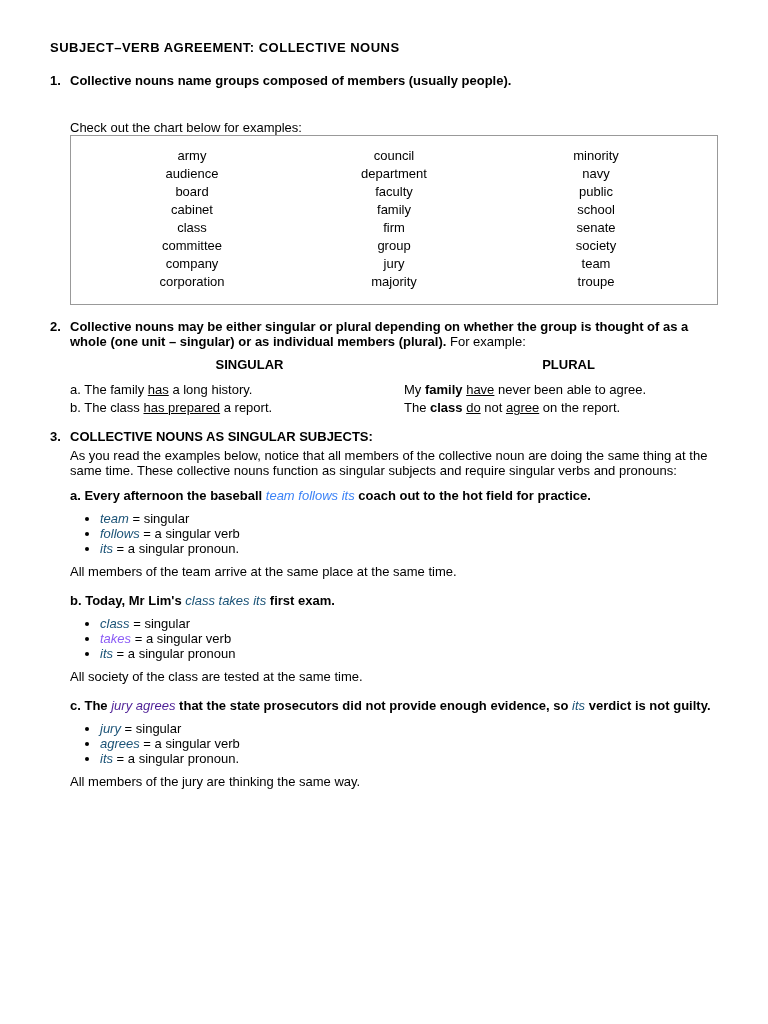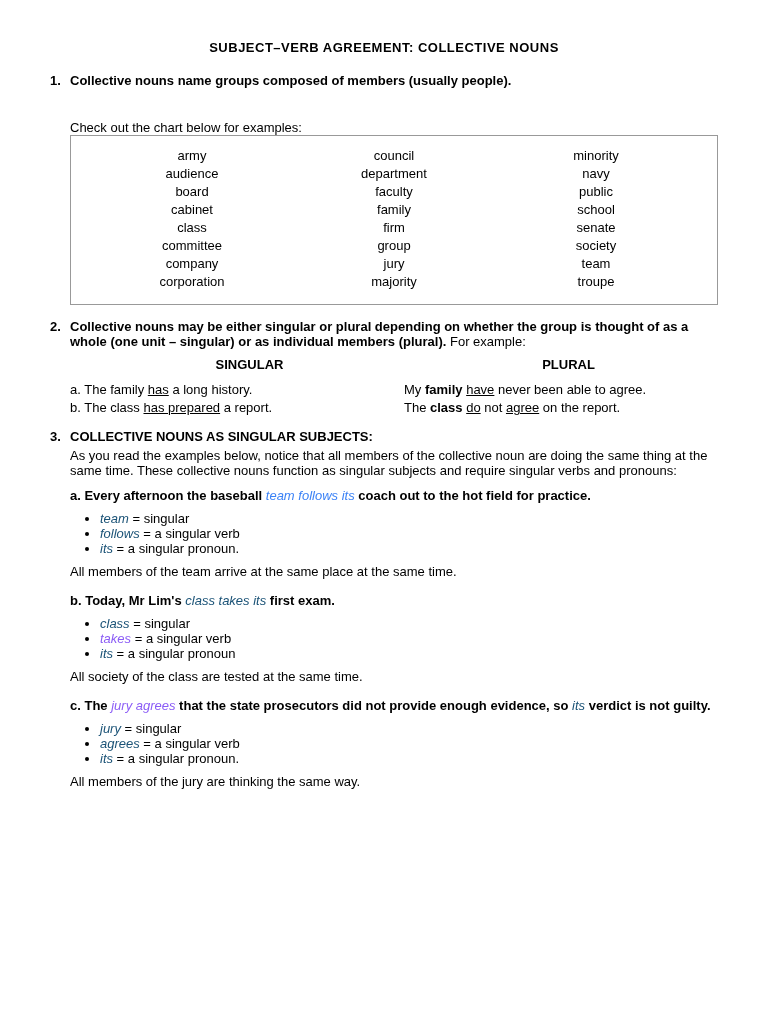--- a/index.html
+++ b/index.html
@@ -12,21 +12,21 @@
       font-family: Arial, sans-serif;
       font-size: 13px;
       color: #000;
       background: #fff;
       padding: 40px 50px;
       max-width: 768px;
       min-height: 1024px;
     }
 
     .page-title {
-      text-align: center;
+      text-align: left;
       font-weight: bold;
       font-size: 13px;
       letter-spacing: 0.5px;
       margin-bottom: 18px;
     }
 
     .section {
       margin-bottom: 14px;
     }
 
@@ -175,21 +175,21 @@
       <div style="margin-bottom: 14px;">
         <div style="margin-bottom: 8px;"><span style="font-weight:bold;">b.  Today, Mr Lim's <span style="color:#1a5276; font-style:italic; font-weight:normal;">class takes its</span> first exam.</span></div>
         <ul style="margin-left: 30px; margin-bottom: 8px;">
           <li><span style="color: rgb(26, 82, 118); font-style: italic;">class</span><span> = singular</span></li>
           <li><span style="color: #8b5cf6; font-style: italic;">takes</span><span> = a singular verb</span></li>
           <li><span style="color: rgb(26, 82, 118); font-style: italic;">its</span><span> = a singular pronoun</span></li>
         </ul>
         <div style="margin-left: 0px; margin-bottom: 4px;">All society of the class are tested at the same time.</div>
       </div>
       <div style="margin-bottom: 14px;">
-        <div style="margin-bottom: 8px;"><span style="font-weight:bold;">c.  The <span style="color:#8b5cf6; font-style:italic; font-weight:normal;">jury agrees</span> that the state prosecutors did not provide enough evidence, so <span style="color:#1a5276; font-style:italic; font-weight:normal;">its</span> verdict is not guilty.</span></div>
+        <div style="margin-bottom: 8px;"><span style="font-weight:bold;">c.  The <span style="color:#4c1d95; font-style:italic; font-weight:normal;">jury agrees</span> that the state prosecutors did not provide enough evidence, so <span style="color:#1a5276; font-style:italic; font-weight:normal;">its</span> verdict is not guilty.</span></div>
         <ul style="margin-left: 30px; margin-bottom: 8px;">
           <li><span style="color: rgb(26, 82, 118); font-style: italic;">jury</span><span> = singular</span></li>
           <li><span style="color: rgb(26, 82, 118); font-style: italic;">agrees</span><span> = a singular verb</span></li>
           <li><span style="color: rgb(26, 82, 118); font-style: italic;">its</span><span> = a singular pronoun.</span></li>
         </ul>
         <div style="margin-left: 0px; margin-bottom: 4px;">All members of the jury are thinking the same way.</div>
       </div>
     </div>
 </div>
 

